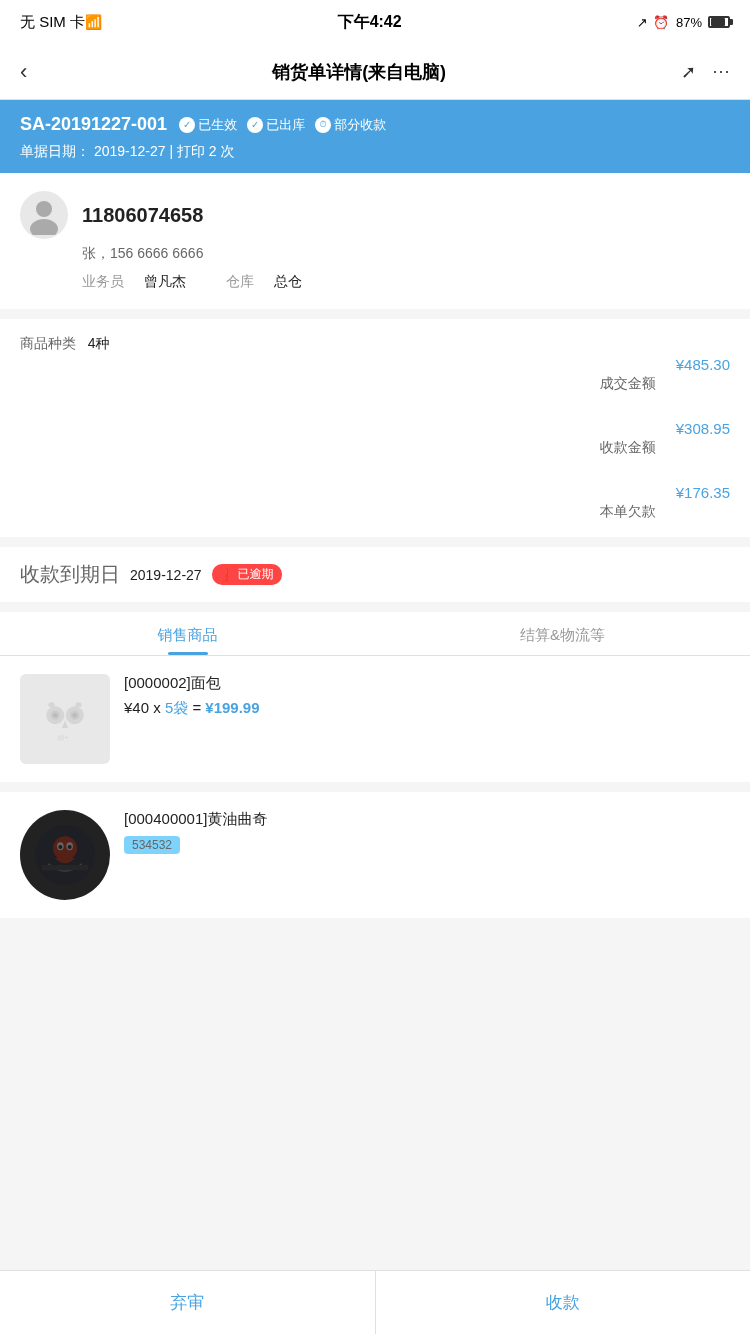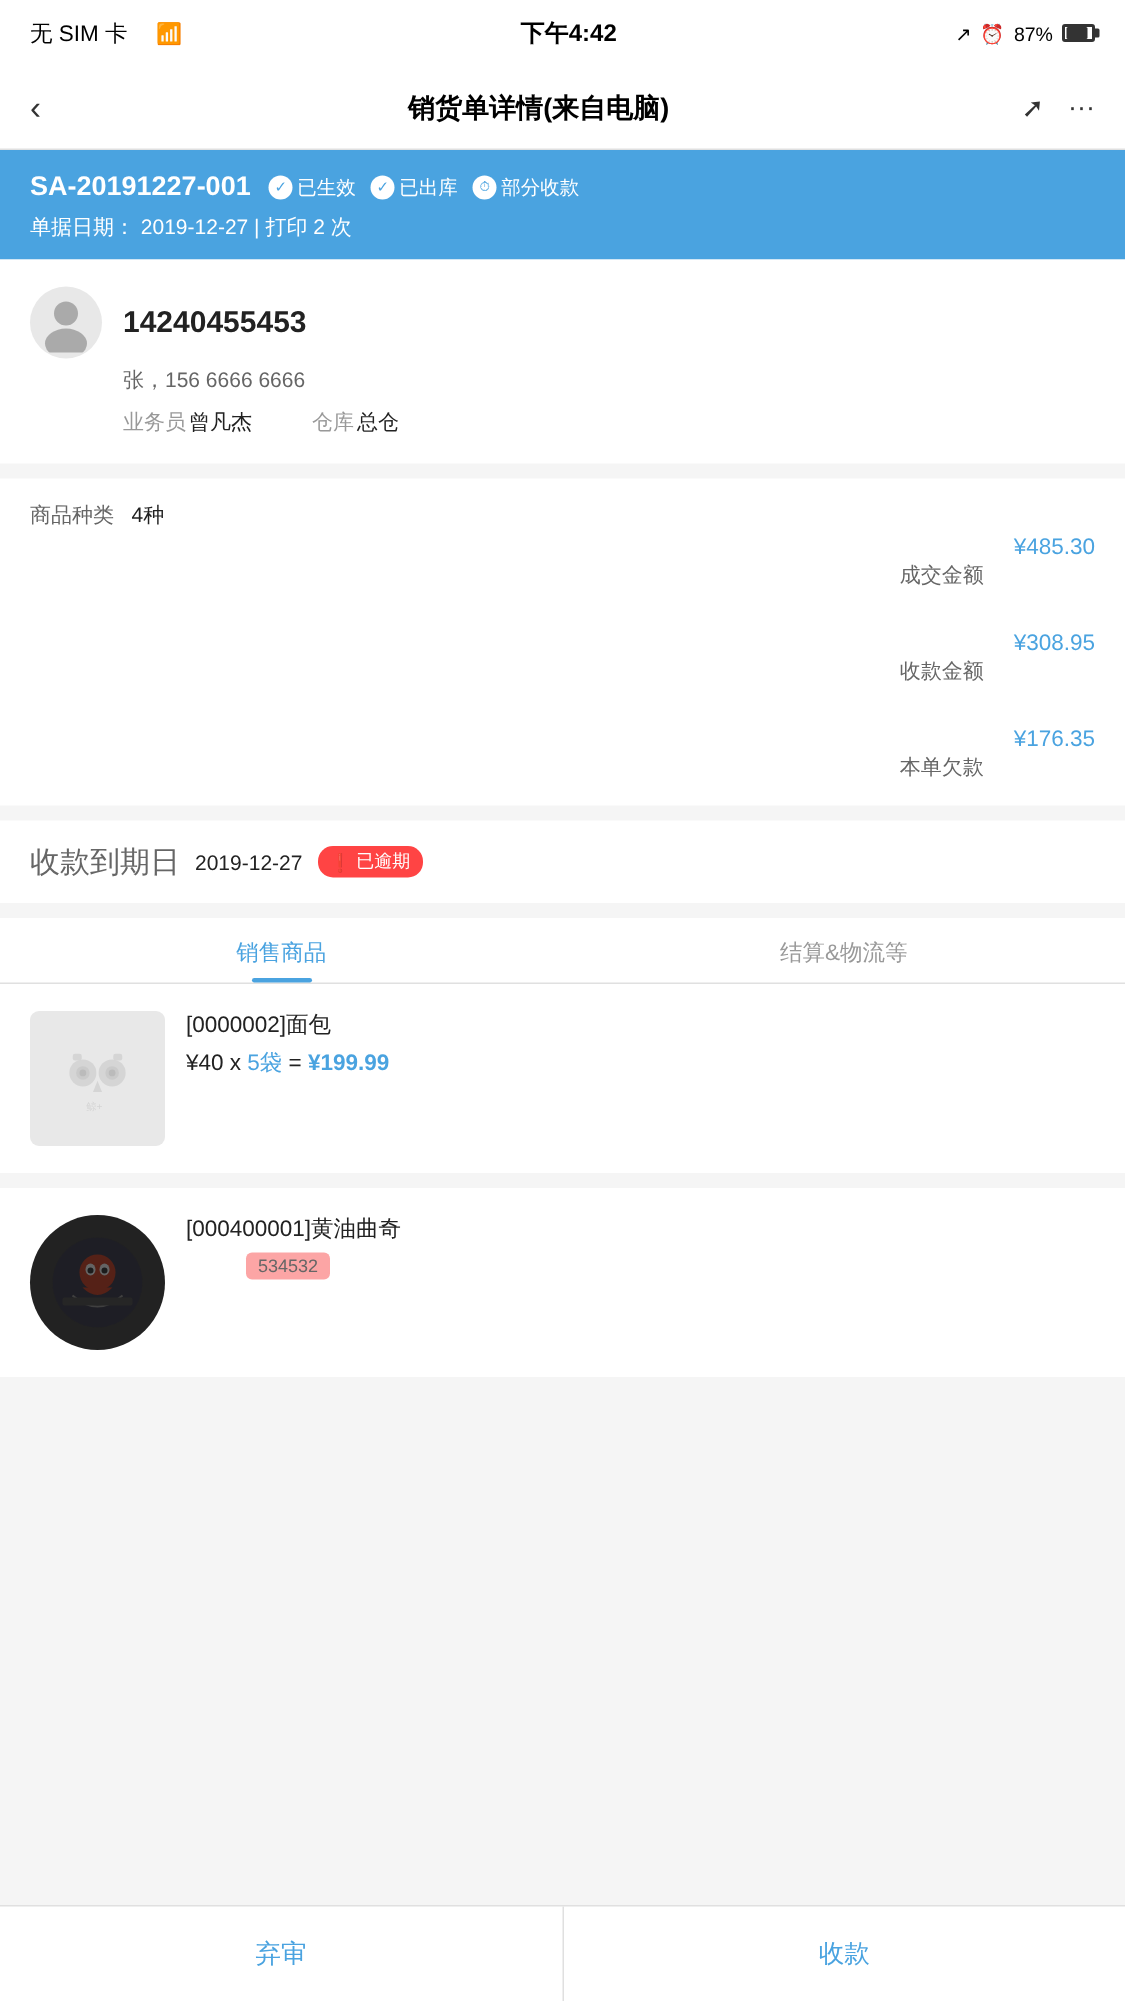--- a/index.html
+++ b/index.html
@@ -16,21 +16,21 @@
     .status-bar {
       background: #fff;
       height: 44px;
       display: flex;
       align-items: center;
       justify-content: space-between;
       padding: 0 20px;
       font-size: 15px;
       font-weight: 500;
     }
-    .status-left { display: flex; align-items: center; gap: 19px; }
+    .status-left { display: flex; align-items: center; gap: 0; }
     .status-center { font-weight: 600; font-size: 16px; }
     .status-right { display: flex; align-items: center; gap: 6px; font-size: 13px; }
 
     
     .nav-bar {
       background: #fff;
       height: 56px;
       display: flex;
       align-items: center;
       padding: 0 20px;
@@ -141,21 +141,21 @@
       margin-bottom: 10px;
       padding-left: 62px;
     }
     .customer-meta {
       display: flex;
       gap: 40px;
       padding-left: 62px;
     }
     .customer-meta-item {
       display: flex;
-      gap: 2px;
+      gap: 20px;
       font-size: 14px;
     }
     .customer-meta-label { color: #999; }
     .customer-meta-value { color: #222; }
 
     
     .stats-section {
       background: #fff;
       padding: 16px 20px;
       margin-bottom: 10px;
@@ -280,27 +280,26 @@
       flex: 1;
     }
     .product-name {
       font-size: 15px;
       color: #222;
       font-weight: 500;
       margin-bottom: 6px;
     }
     .product-tag {
       display: inline-block;
-      background: #fca5a5;
+      background: #7dd3fc;
       color: #666;
       font-size: 12px;
       padding: 2px 8px;
       border-radius: 4px;
       margin-bottom: 8px;
-      margin-left: 40px;
     }
     .product-price-row {
       font-size: 15px;
       color: #222;
     }
     .product-qty { color: #4AA3E0; }
     .product-total { color: #4AA3E0; font-weight: 600; }
 
     
     .bottom-bar {
@@ -412,21 +411,21 @@
 </div>
 
 <div class="customer-section">
   <div class="customer-top">
     <div class="customer-avatar">
       <svg viewBox="0 0 40 40" width="40" height="40" xmlns="http://www.w3.org/2000/svg">
         <circle cx="20" cy="14" r="8" fill="#aaa"></circle>
         <ellipse cx="20" cy="34" rx="14" ry="10" fill="#aaa"></ellipse>
       </svg>
     </div>
-    <span class="customer-name">14240455453</span>
+    <span class="customer-name">11806074658</span>
   </div>
   <div class="customer-info">张，156 6666 6666</div>
   <div class="customer-meta">
     <div class="customer-meta-item">
       <span class="customer-meta-label">业务员</span>
       <span class="customer-meta-value">曾凡杰</span>
     </div>
     <div class="customer-meta-item">
       <span class="customer-meta-label">仓库</span>
       <span class="customer-meta-value">总仓</span>

